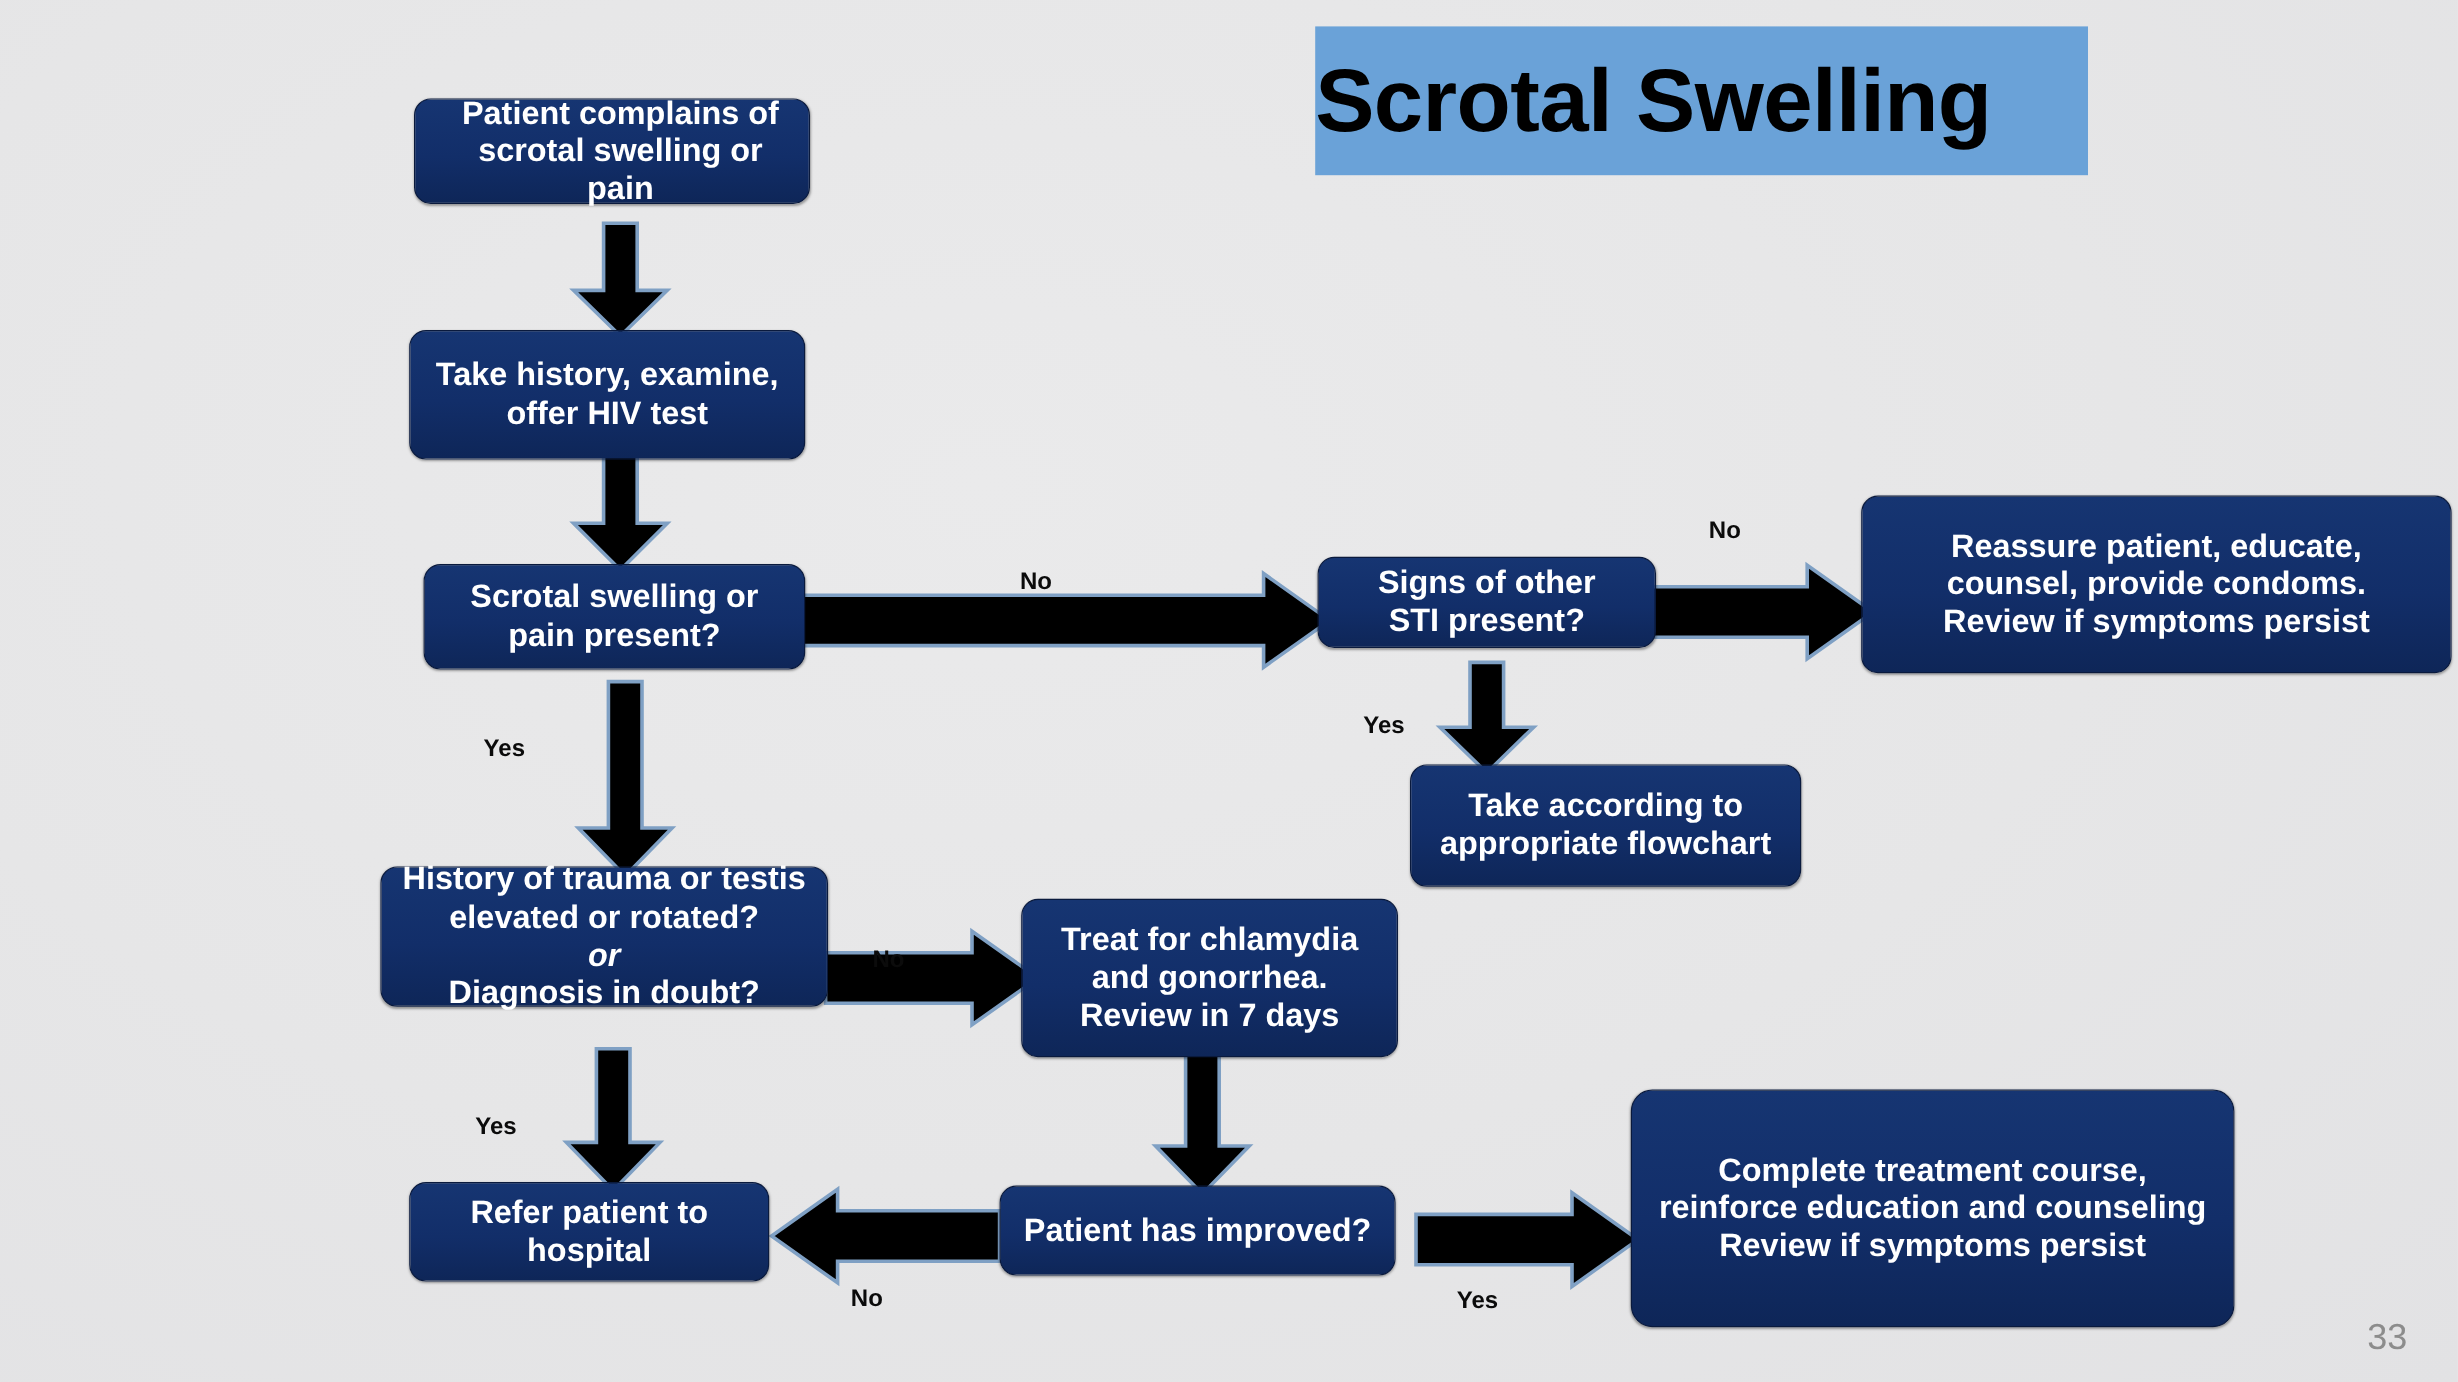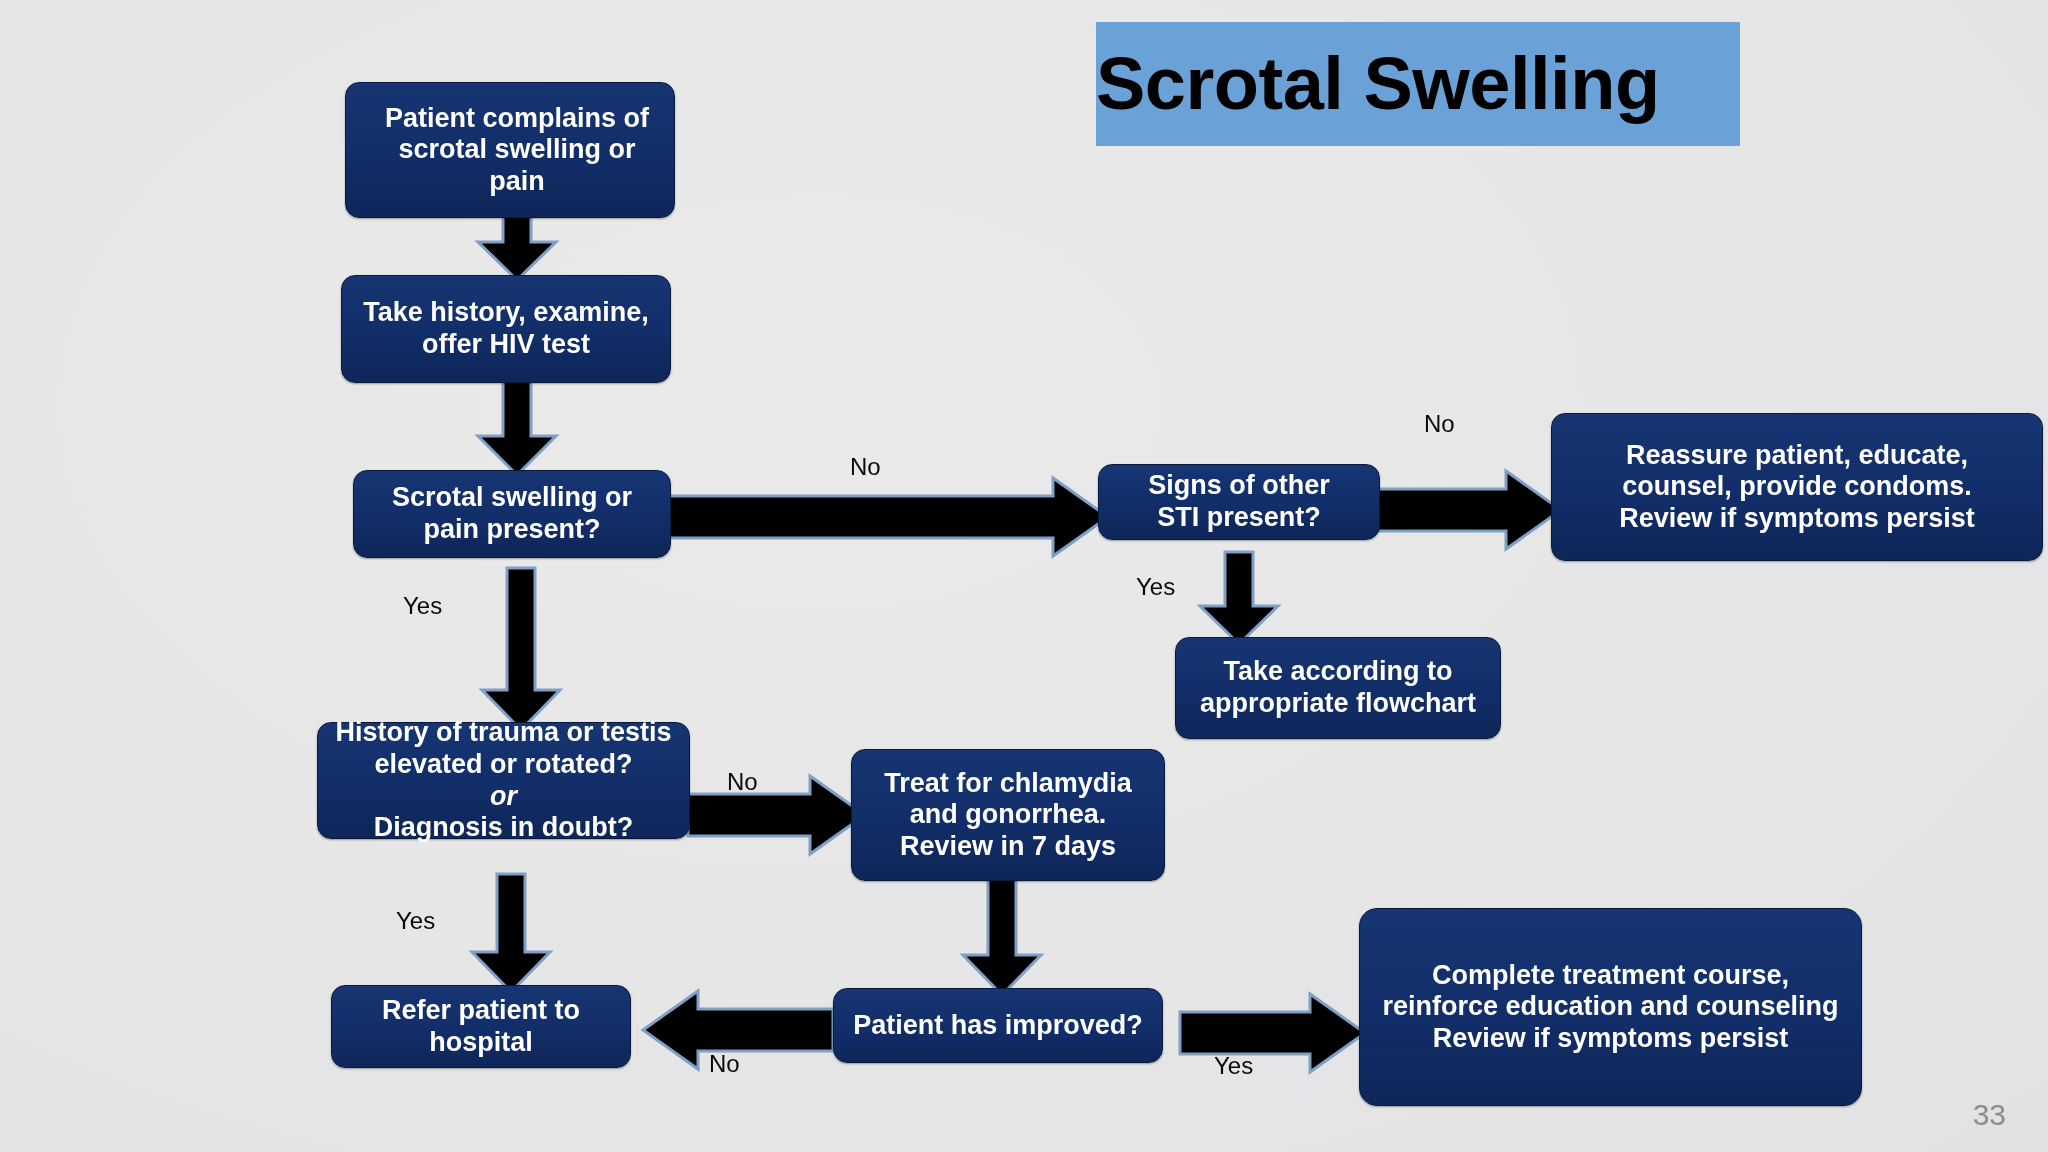--- a/index.html
+++ b/index.html
@@ -59,25 +59,26 @@
     padding: 4px 10px;
     box-shadow: 0 1px 2px rgba(0,0,0,0.35);
     z-index: 3;
   }
   .node .txt { width: 100%; }
   .node em { font-style: italic; }
 
   
   .edge-label {
     position: absolute;
-    font-size: 24px;
-    font-weight: normal;
+    font-size: 20px;
+    font-weight: bold;
     color: #0b0b0b;
     white-space: nowrap;
     z-index: 5;
+    margin-top: 21px;
   }
 
   
   .arrow {
     position: absolute;
     z-index: 2;
   }
   .arrow svg { display: block; overflow: visible; }
   .arrow polygon {
     fill: #000000;
@@ -99,21 +100,21 @@
 </style>
 </head>
 <body>
 
 <div id="slide">
 
   <div class="title-banner">
     <span class="title-text">Scrotal Swelling</span>
   </div>
 
-  <div class="node" style="left:345px; top:82px; width:330px; height:136px; font-size:27px;padding-left:24px;">
+  <div class="node" style="left:345px; top:82px; width:330px; height:88px; font-size:27px;padding-left:24px;">
     <span class="txt">
       <span>Patient complains of</span><br>
       <span>scrotal swelling or pain</span>
     </span>
   </div>
 
   <div class="node" style="left:341px; top:275px; width:330px; height:108px; font-size:27px;">
     <span class="txt">
       <span>Take history, examine,</span><br>
       <span>offer HIV test</span>
@@ -165,21 +166,21 @@
       <span>Review in 7 days</span>
     </span>
   </div>
 
   <div class="node" style="left:833px; top:988px; width:330px; height:75px; font-size:27px;">
     <span class="txt">
       <span>Patient has improved?</span>
     </span>
   </div>
 
-  <div class="node" style="left:331px; top:985px; width:300px; height:83px; font-size:27px;">
+  <div class="node" style="left:341px; top:985px; width:300px; height:83px; font-size:27px;">
     <span class="txt">
       <span>Refer patient to</span><br>
       <span>hospital</span>
     </span>
   </div>
 
   <div class="node" style="left:1359px; top:908px; width:503px; height:198px; font-size:27px; border-radius:18px;">
     <span class="txt">
       <span>Complete treatment course,</span><br>
       <span>reinforce education and counseling</span><br>

